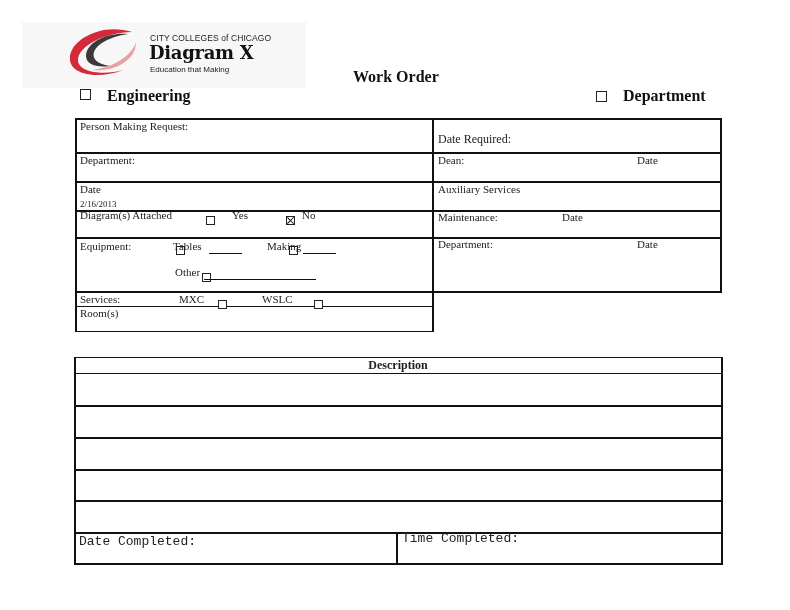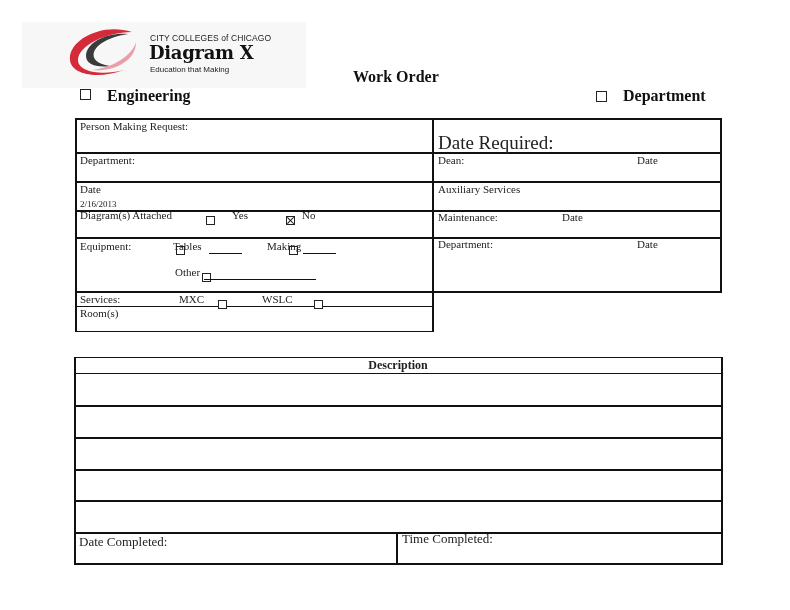--- a/index.html
+++ b/index.html
@@ -14,23 +14,23 @@
     .cb { display: inline-block; width: 9px; height: 9px; border: 1.3px solid #222; box-sizing: border-box; position: relative; background: #fff; }
     .cb.checked::before, .cb.checked::after { content: ""; position: absolute; left: 3px; top: -1px; width: 1.2px; height: 9px; background: #111; }
     .cb.checked::before { transform: rotate(45deg); }
     .cb.checked::after { transform: rotate(-45deg); }
     .big-cb { width: 11px; height: 11px; }
     .hdr-opt { font-size: 16px; font-weight: bold; }
     .line { position: absolute; background: #111; }
     .lbl { position: absolute; font-size: 11px; color: #222; white-space: nowrap; }
     .small { font-size: 9px; }
     .uline { display: inline-block; border-bottom: 1px solid #111; height: 10px; vertical-align: baseline; }
-    .date-req { font-size: 19px; }
+    .date-req { font-size: 12px; }
     .desc-hdr { font-size: 12px; font-weight: bold; }
-    .foot-lbl { font-size: 13px; }
+    .foot-lbl { font-size: 13px; font-family: Liberation Mono, monospace; }
   </style>
 </head>
 <body>
 
 
 
 
 <div class="abs logo-box"></div>
 <svg class="abs" style="left:62px;top:24px" width="84" height="60" viewBox="0 0 84 60">
   <path d="M70 8 C40 -2 6 16 8 36 C9 50 34 56 62 46 C40 52 16 48 16 36 C16 22 44 8 70 8 Z" fill="#d42a3a"></path>

